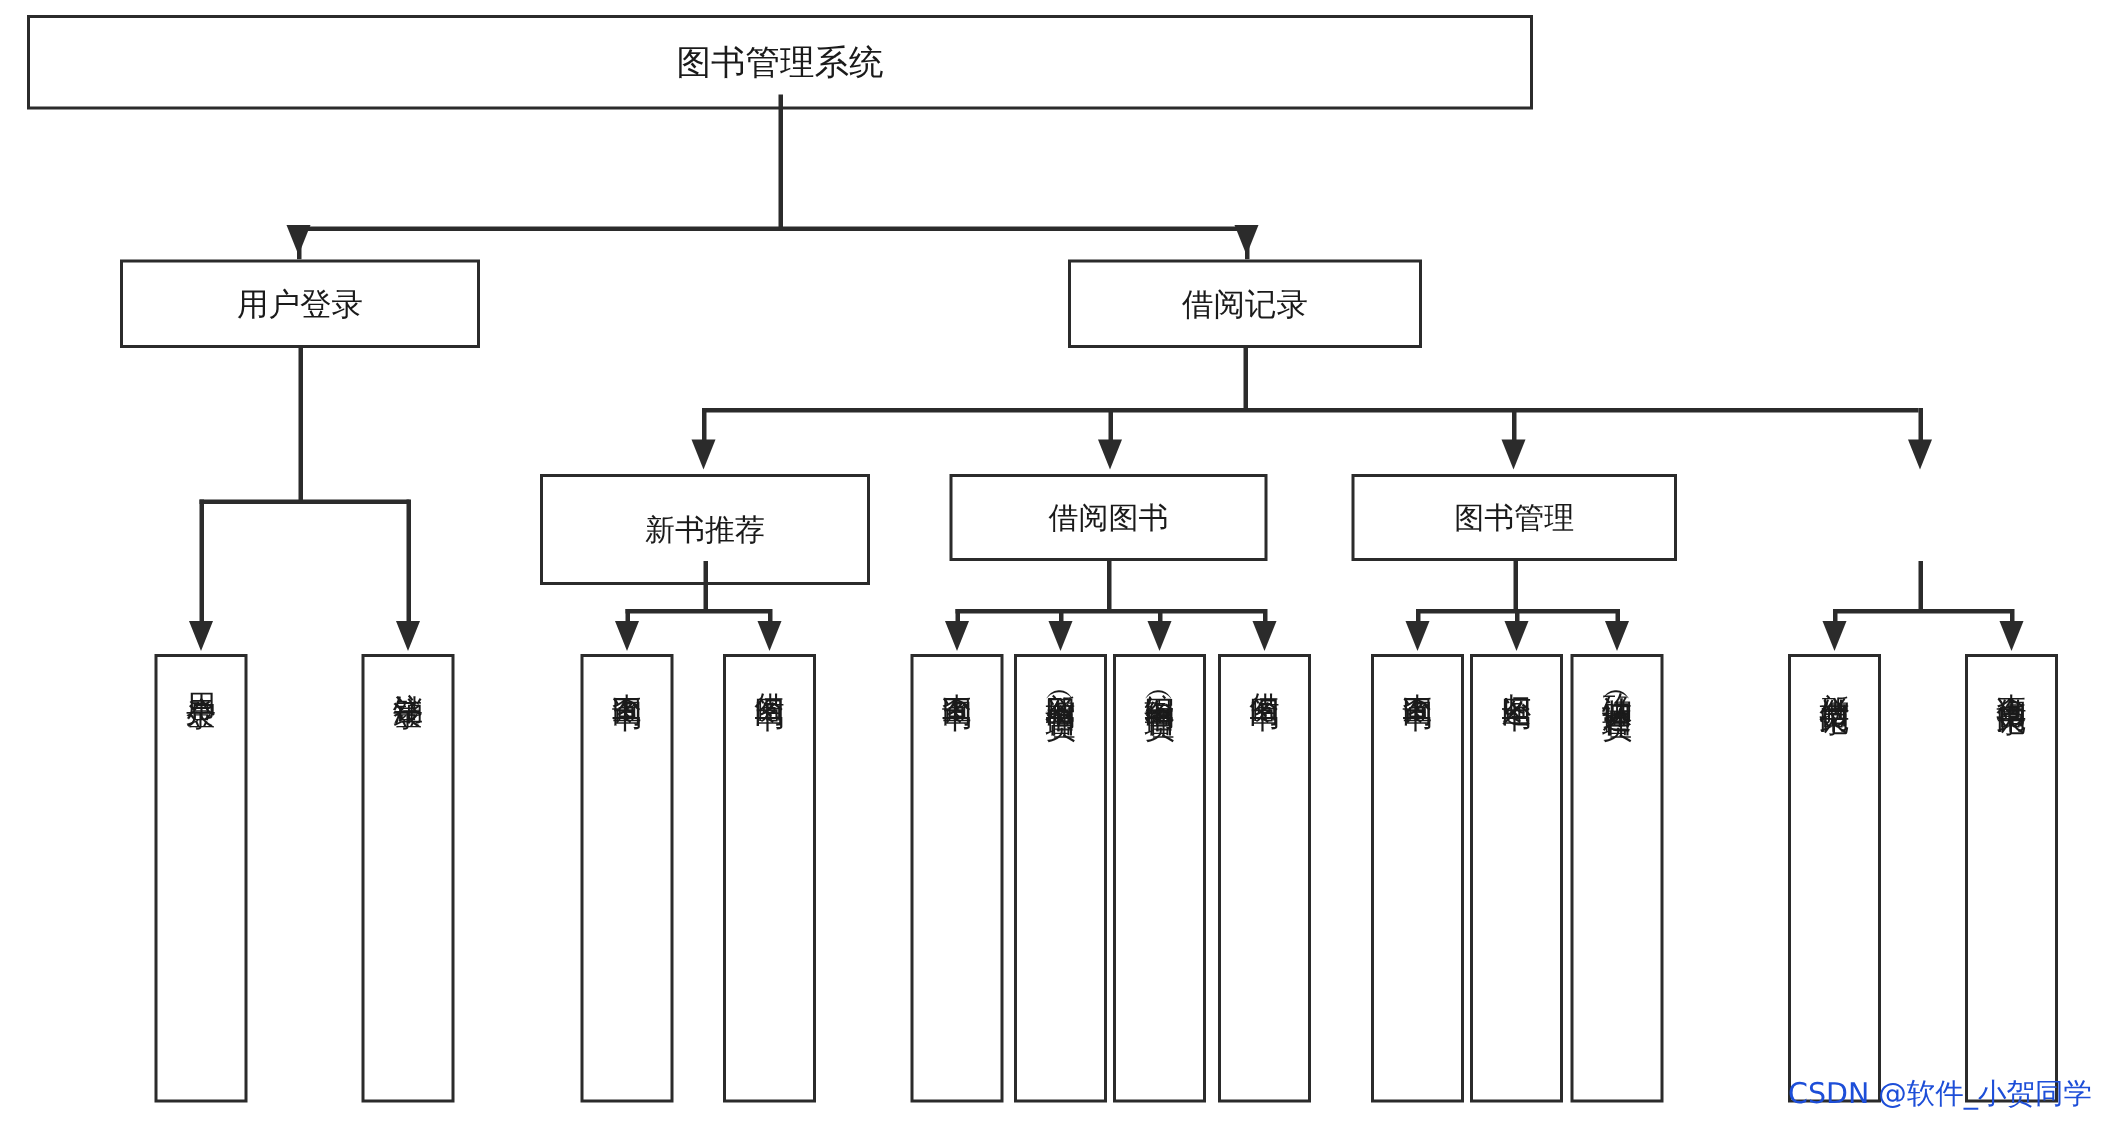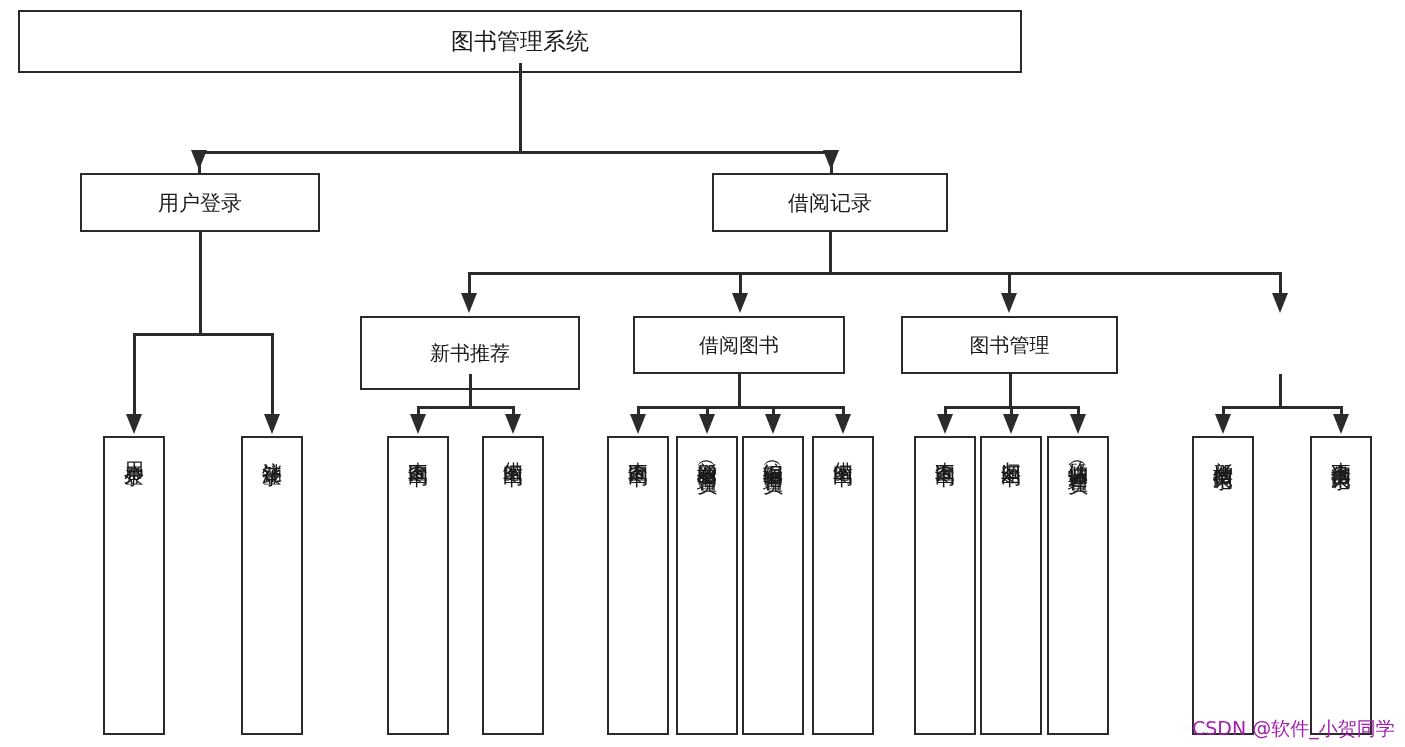--- a/index.html
+++ b/index.html
@@ -64,21 +64,21 @@
     width: 0;
     height: 0;
     border-left: 8px solid transparent;
     border-right: 8px solid transparent;
     border-top: 20px solid #2b2b2b;
   }
   
   #watermark {
     position: absolute;
     font-size: 19px;
-    color: #a21caf;
+    color: #1d4ed8;
     white-space: nowrap;
     font-family: "DejaVu Sans", "Liberation Sans", sans-serif;
   }
 </style>
 </head>
 <body>
 
 <div id="canvas">
 
   <div class="node root" style="left:18px; top:10px; width:1004px; height:63px;">

